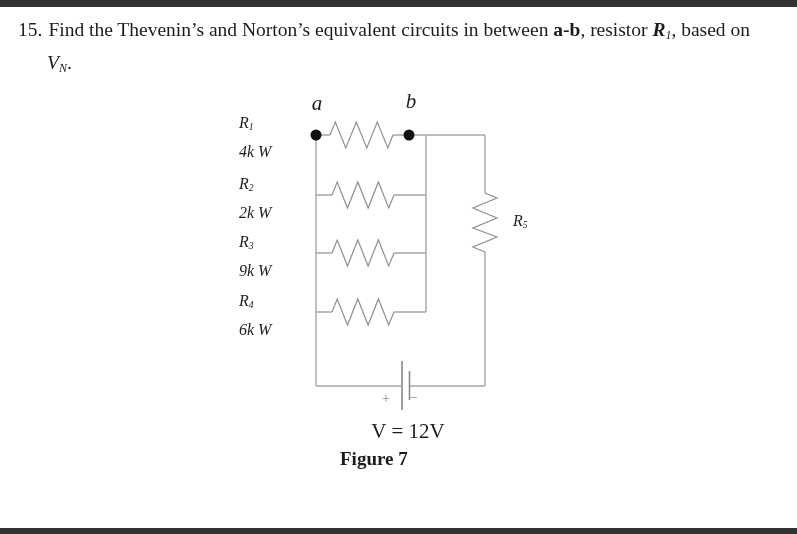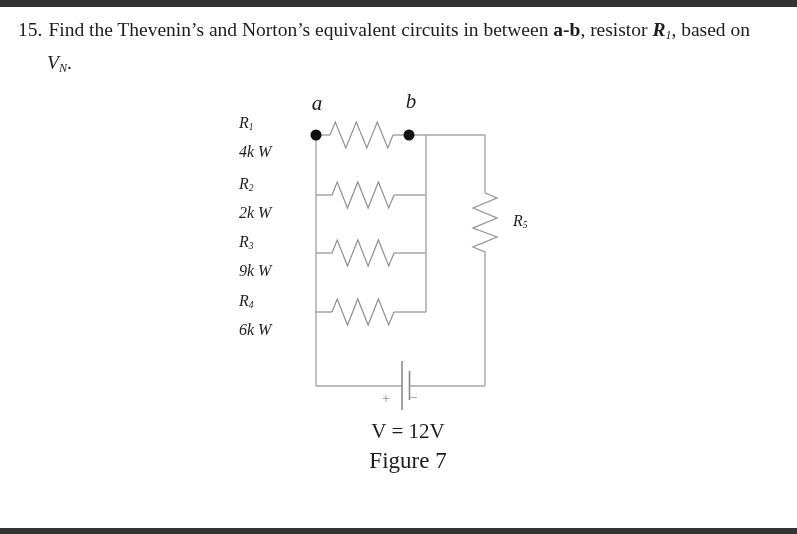--- a/index.html
+++ b/index.html
@@ -40,22 +40,22 @@
   .rg3 { left:239px; top:229px; }
   .rg4 { left:239px; top:288px; }
   .rg5 { left:513px; top:208px; width:72px; }
   .rsub { font-size:0.60em; vertical-align:-0.22em; }
   .battery-sign { position:absolute; font-size:14px; color:#8a8a8a; font-style:normal;
                   font-family:"Liberation Serif","DejaVu Serif",serif; }
   .battery-plus { left:382px; top:391px; }
   .battery-minus { left:410px; top:390px; }
   .source-label { position:absolute; left:340px; top:419px; width:136px; text-align:center;
                   font-size:21px; }
-  .figure-caption { position:absolute; left:340px; top:448px; width:136px; text-align:center;
-                    font-size:23px; font-weight:normal; }
+  .figure-caption { position:absolute; left:340px; top:448px; width:136px; text-align:left;
+                    font-size:19px; font-weight:bold; }
 </style>
 </head>
 <body>
 
 <div class="page">
 
   <div class="border-bar top"></div>
   <div class="border-bar bottom"></div>
 
   <div class="problem">

